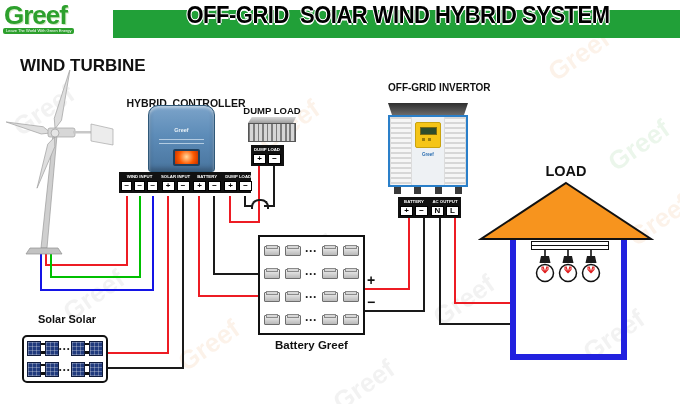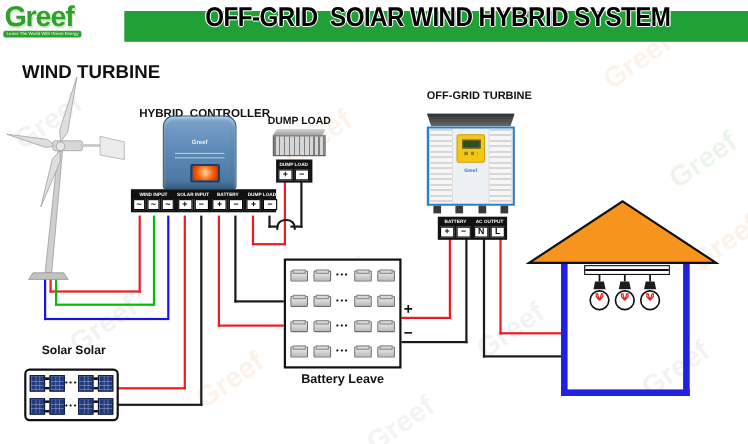--- a/index.html
+++ b/index.html
@@ -104,22 +104,23 @@
   <div class="banner"></div>
   <div class="main-title">OFF-GRID  SOIAR WIND HYBRID SYSTEM</div>
   <div class="logo-box">
     <span class="logo-text">Greef</span>
     <span class="logo-tagline">Leave The World With Green Energy</span>
   </div>
 
   <div class="lbl" style="left:20px;top:56px;font-size:17px;">WIND TURBINE</div>
   <div class="lbl" style="left:120px;top:97px;width:132px;text-align:center;font-size:10.5px;">HYBRID  CONTROLLER</div>
   <div class="lbl" style="left:240px;top:105px;width:64px;text-align:center;font-size:9.5px;">DUMP LOAD</div>
-  <div class="lbl" style="left:388px;top:82px;width:80px;text-align:center;font-size:10px;">OFF-GRID TURBINE</div>
-  <div class="lbl" style="left:258px;top:339px;width:107px;text-align:center;font-size:11.5px;">Battery Leave</div>
+  <div class="lbl" style="left:388px;top:82px;width:80px;text-align:center;font-size:10px;">OFF-GRID INVERTOR</div>
+  <div class="lbl" style="left:528px;top:163px;width:76px;text-align:center;font-size:14.5px;">LOAD</div>
+  <div class="lbl" style="left:258px;top:339px;width:107px;text-align:center;font-size:11.5px;">Battery Greef</div>
   <div class="lbl" style="left:24px;top:313px;width:86px;text-align:center;font-size:11px;font-weight:600;">Solar Solar</div>
 
   <svg class="roof-svg" style="left:0;top:70px;z-index:1;" width="125" height="190" viewBox="0 0 125 190">
     <g transform="translate(55,63)">
       <polygon points="-2,2 2,2 -8,115 -14,115" fill="#cfcfcf" stroke="#9a9a9a" stroke-width="0.7"></polygon>
       <polygon points="-25,115 3,115 7,121 -29,121" fill="#c2c2c2" stroke="#8f8f8f" stroke-width="0.7"></polygon>
       <g fill="#dedede" stroke="#a5a5a5" stroke-width="0.7">
         <polygon points="4,-1 14,-4.5 66,-2 14,3" transform="rotate(-75)"></polygon>
         <polygon points="4,-1 13,-4.5 50,-2 13,3" transform="rotate(195)"></polygon>
         <polygon points="4,-1 13,-4.5 58,-2 13,3" transform="rotate(110)"></polygon>

